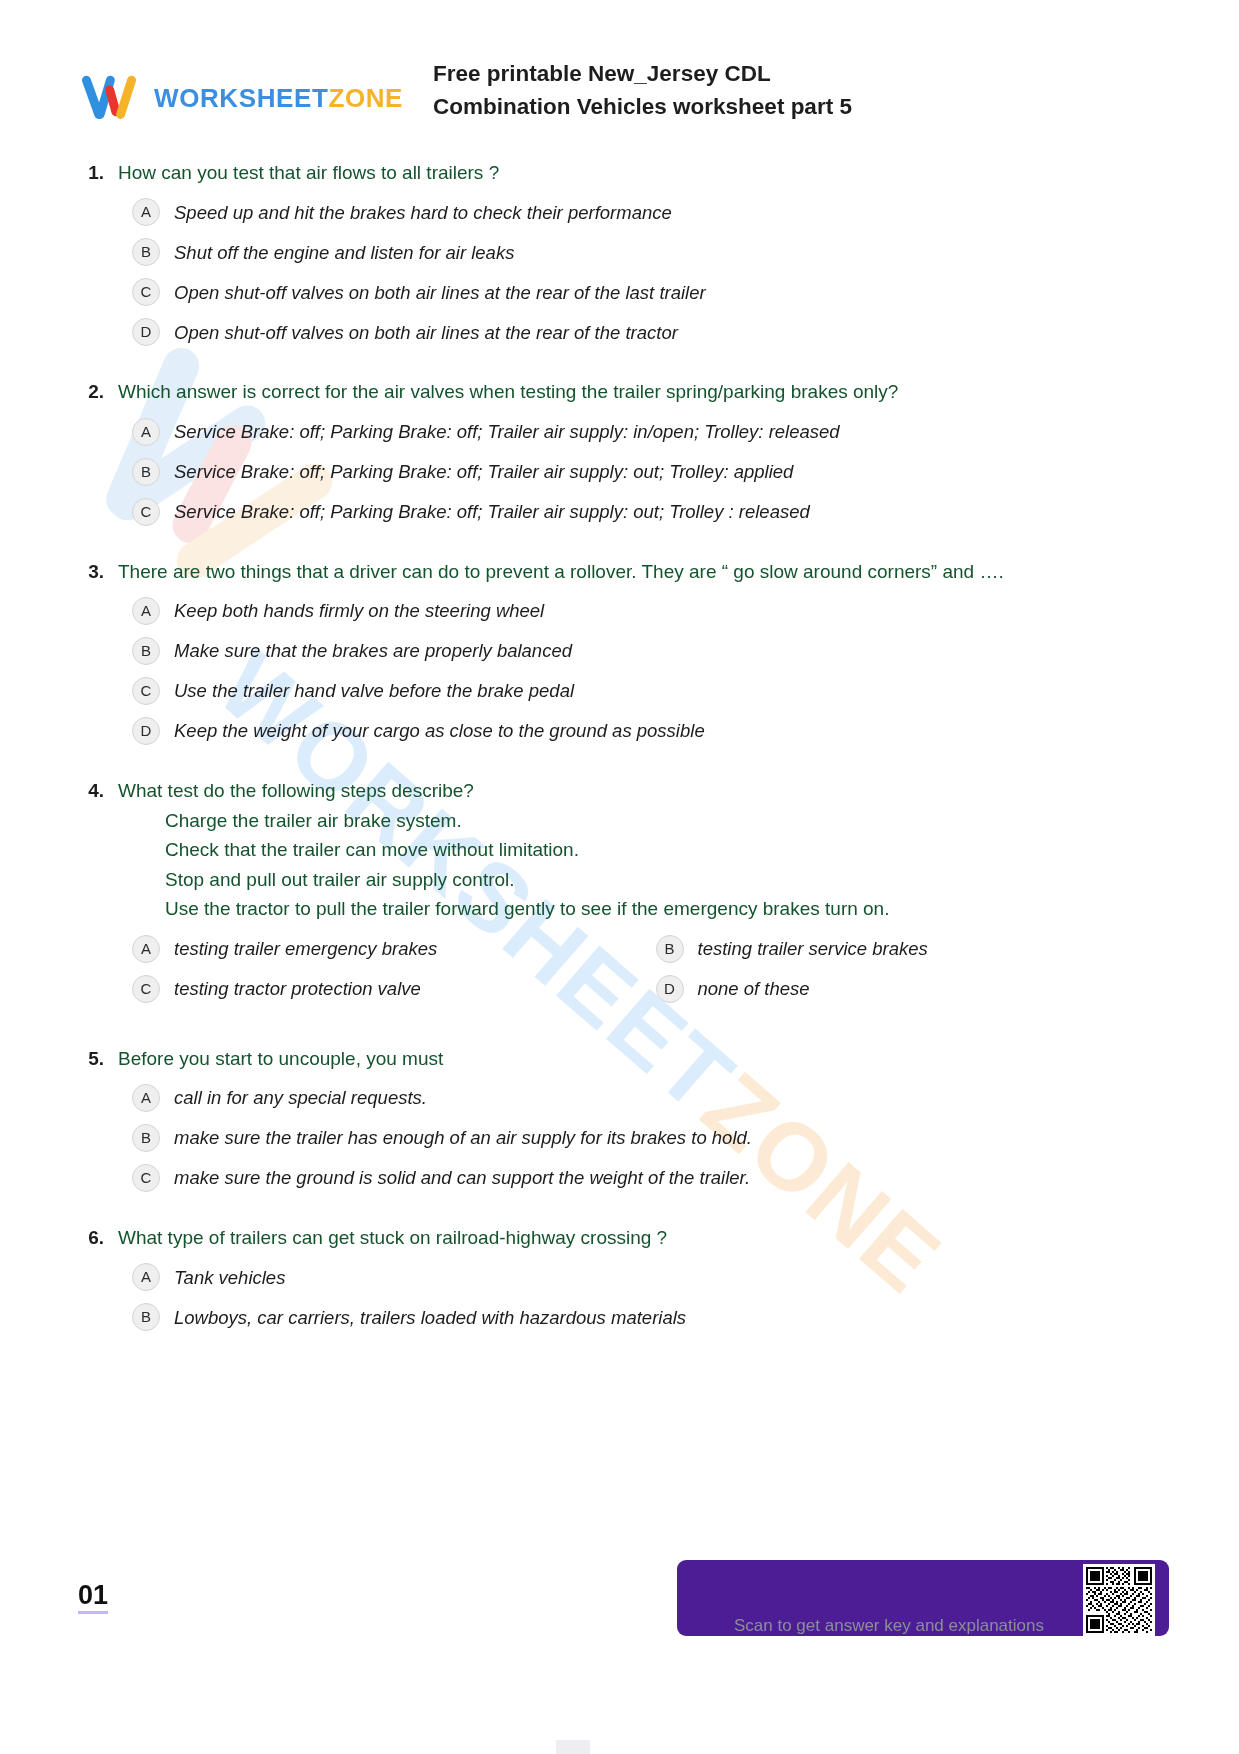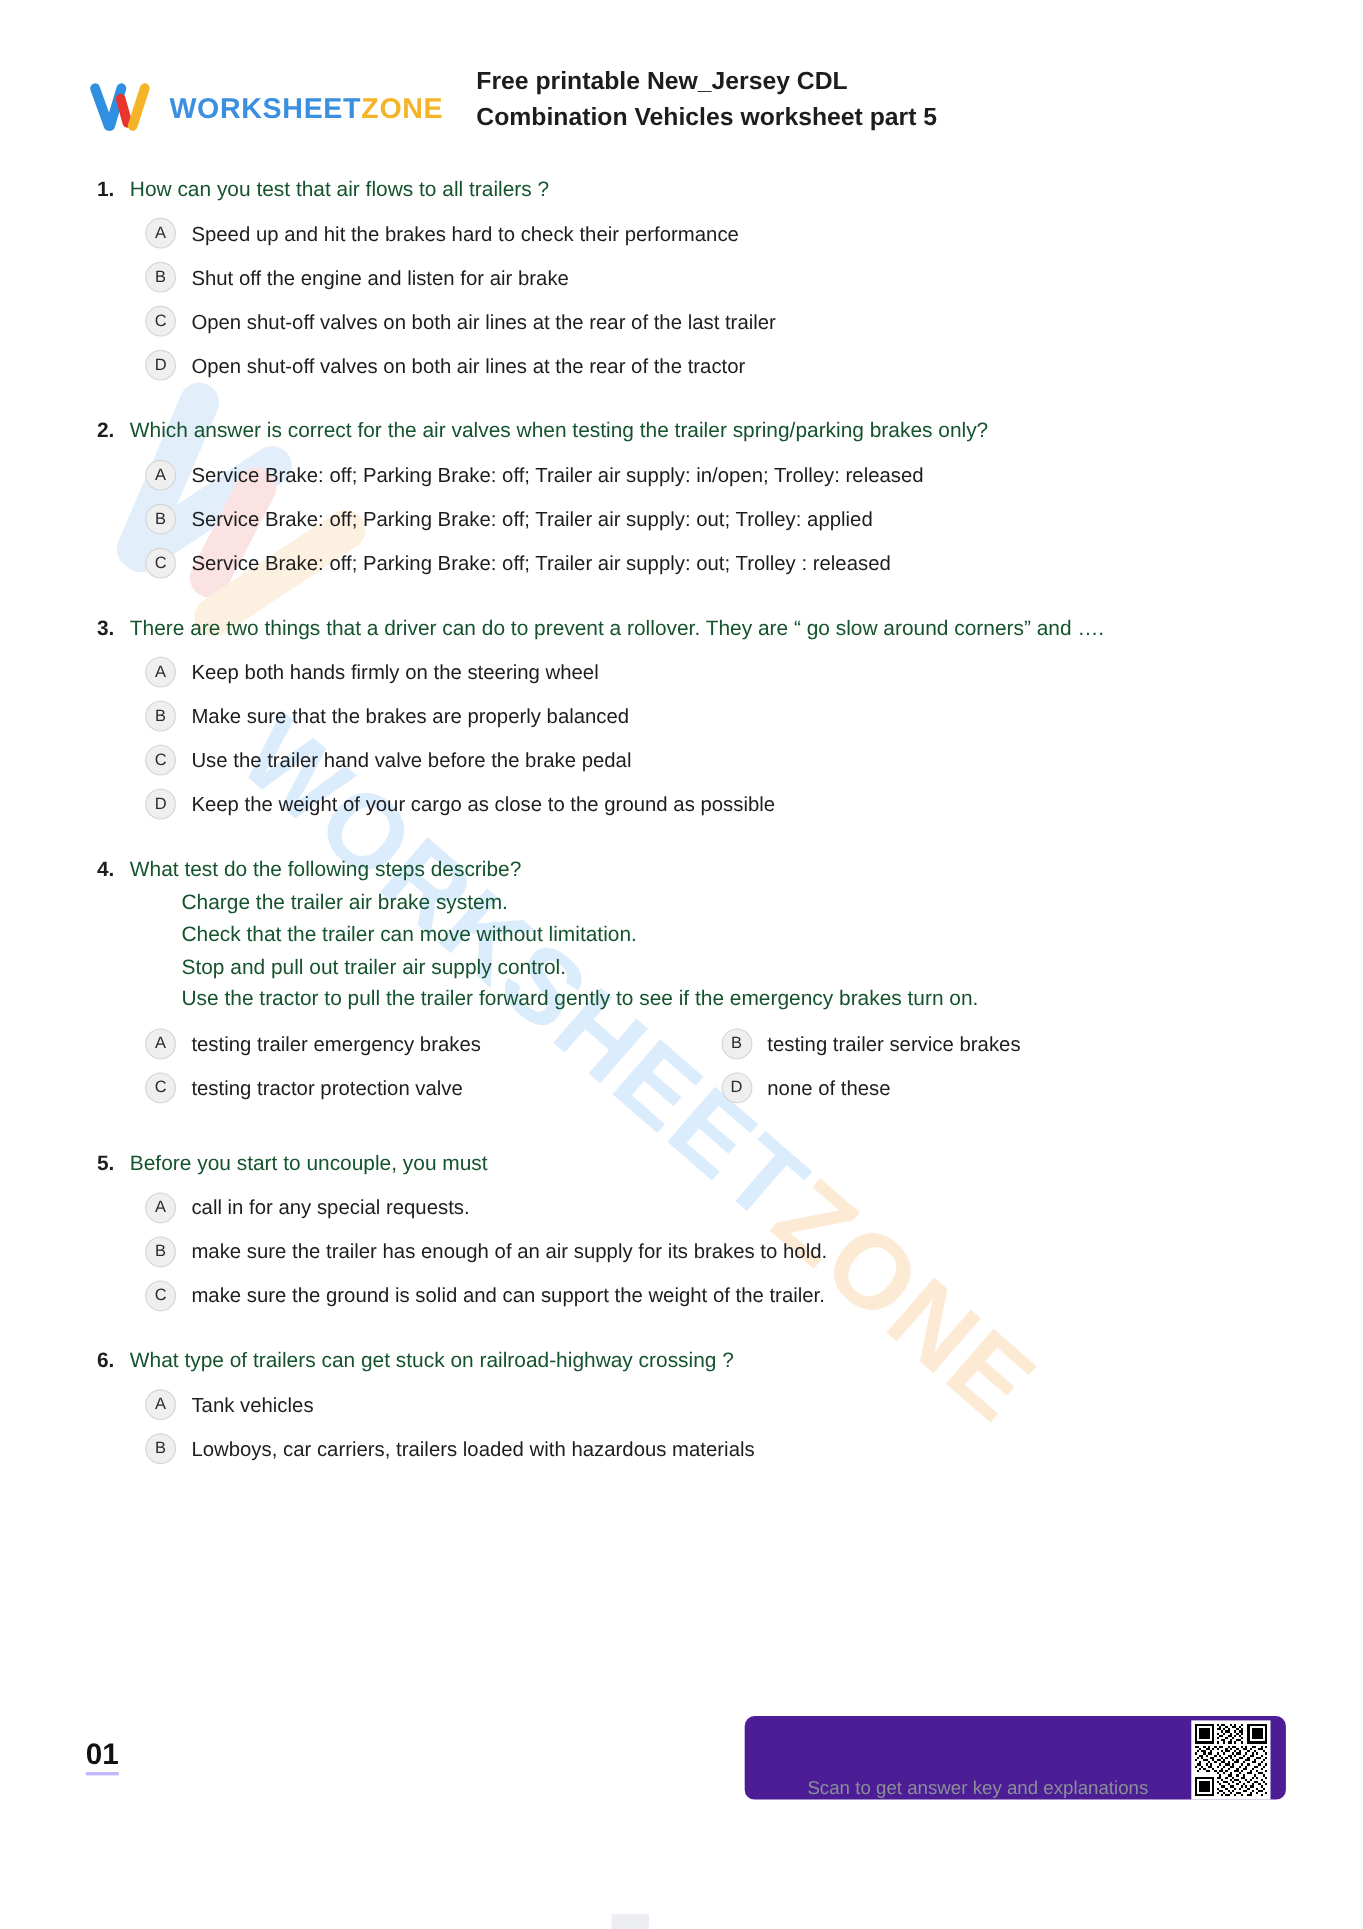--- a/index.html
+++ b/index.html
@@ -133,20 +133,21 @@
     color: #2b2b2b;
     font-size: 15px;
     line-height: 26px;
     text-align: center;
     margin-right: 14px;
   }
   .opt-text {
     font-size: 18.5px;
     color: #1d1d1f;
     line-height: 1.5;
+    font-style: italic;
   }
 
   
   .footer {
     position: absolute;
     left: 0; right: 0;
     bottom: 118px;
     z-index: 3;
     padding: 0 70px 0 78px;
     display: flex;
@@ -238,21 +239,21 @@
           <div class="q-num">1.</div>
           <div class="q-text"><span>How can you test that air flows to all trailers ?</span></div>
         </div>
         <div class="options">
           <div class="opt">
             <span class="opt-bubble">A</span>
             <span class="opt-text">Speed up and hit the brakes hard to check their performance</span>
           </div>
           <div class="opt">
             <span class="opt-bubble">B</span>
-            <span class="opt-text">Shut off the engine and listen for air brake</span>
+            <span class="opt-text">Shut off the engine and listen for air leaks</span>
           </div>
           <div class="opt">
             <span class="opt-bubble">C</span>
             <span class="opt-text">Open shut-off valves on both air lines at the rear of the last trailer</span>
           </div>
           <div class="opt">
             <span class="opt-bubble">D</span>
             <span class="opt-text">Open shut-off valves on both air lines at the rear of the tractor</span>
           </div>
         </div>

